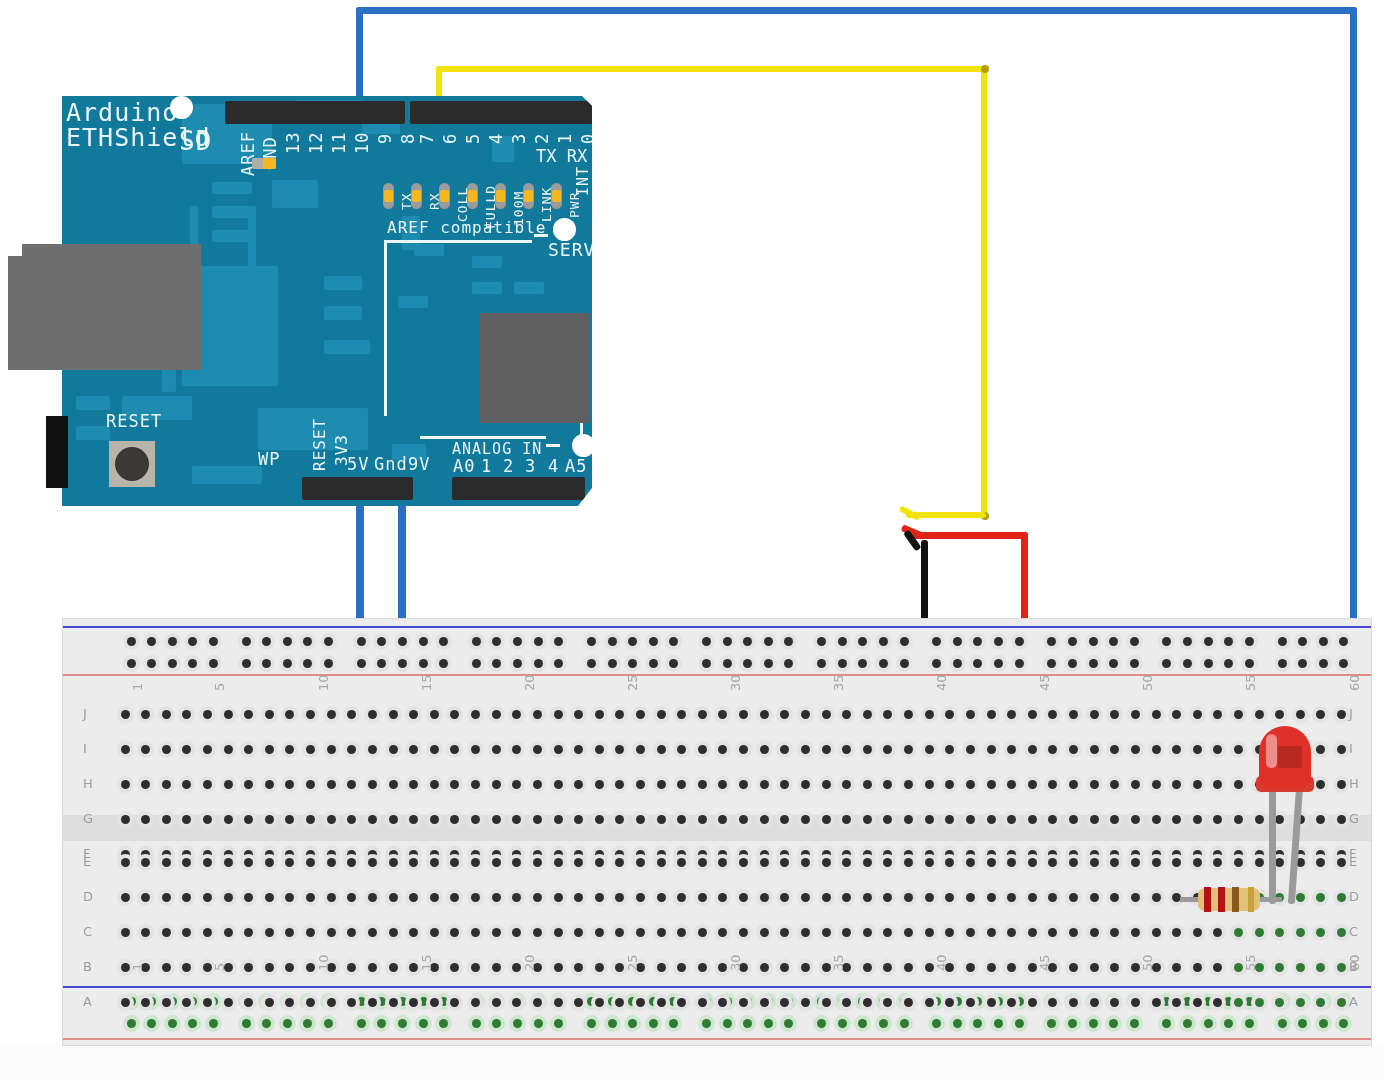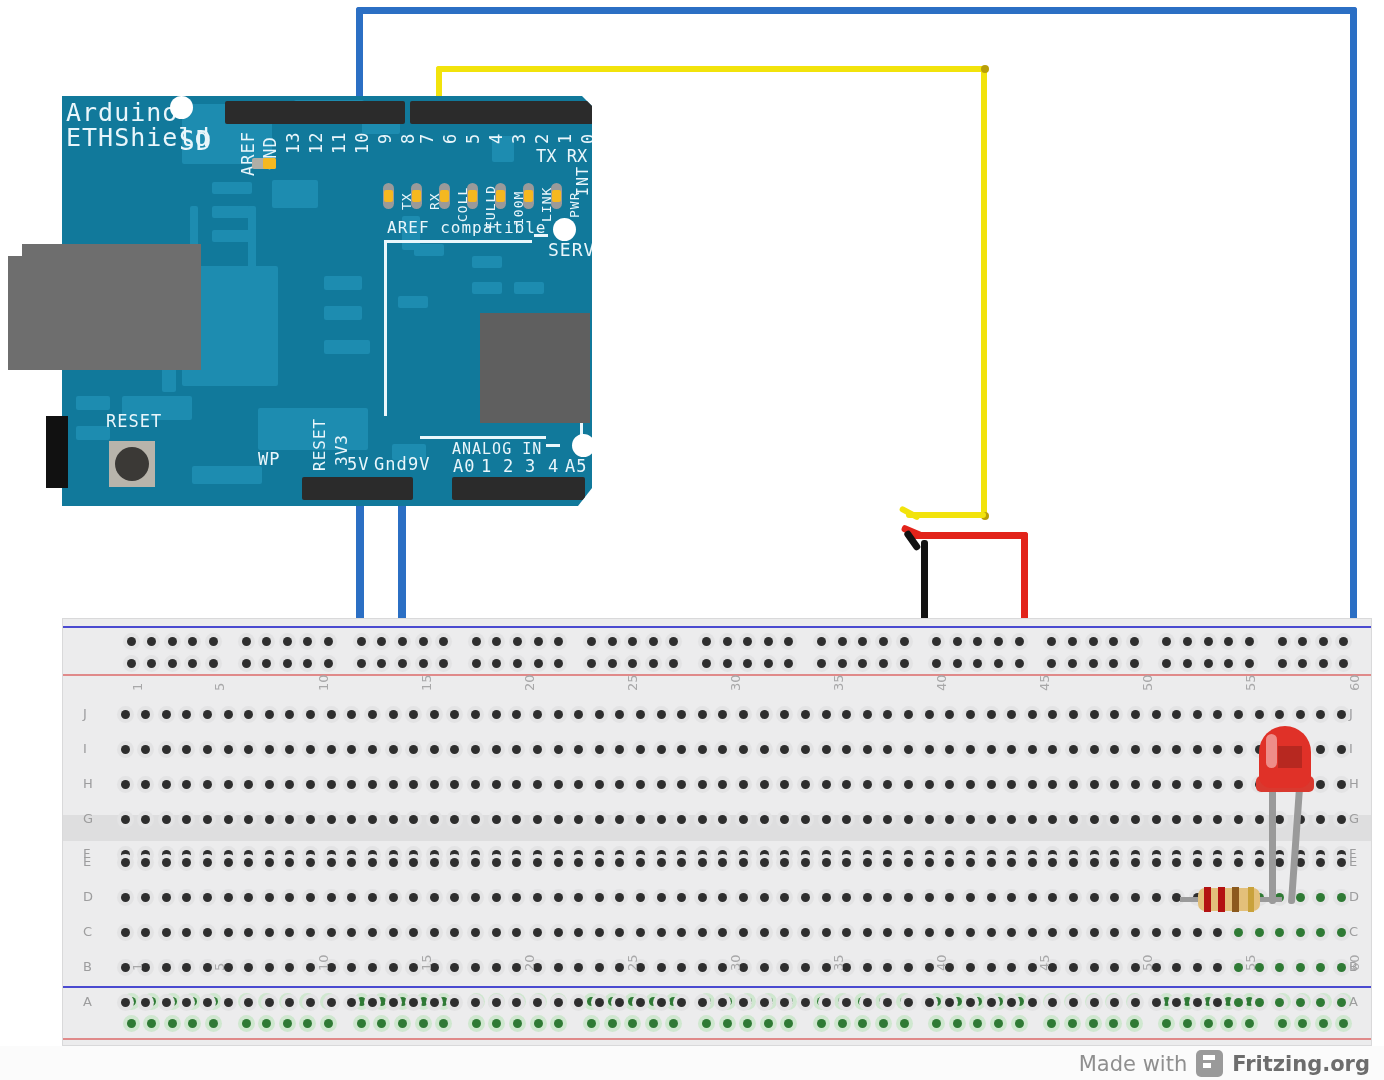--- a/index.html
+++ b/index.html
@@ -1129,19 +1129,14 @@
     <div class="leg" style="left:38px;top:60px;height:118px;transform:skewX(-4deg);"></div>
     <div class="abs" style="left:2px;top:50px;width:58px;height:16px;background:#d9392f;border-radius:5px;"></div>
     <div class="abs" style="left:5px;top:0px;width:52px;height:62px;background:#e03128;
                 border-radius:26px 26px 12px 12px;"></div>
     <div class="abs" style="left:12px;top:8px;width:11px;height:34px;background:rgba(255,255,255,.45);
                 border-radius:6px;"></div>
     <div class="abs" style="left:24px;top:20px;width:24px;height:22px;background:rgba(0,0,0,.18);"></div>
   </div>
 
   <div id="footer"></div>
-  <div id="madewith">
-    <span>Made with</span>
-    <span id="fzicon"></span>
-    <span id="fzname">Fritzing.org</span>
-  </div>
 
 </div>
 
 </body></html>

